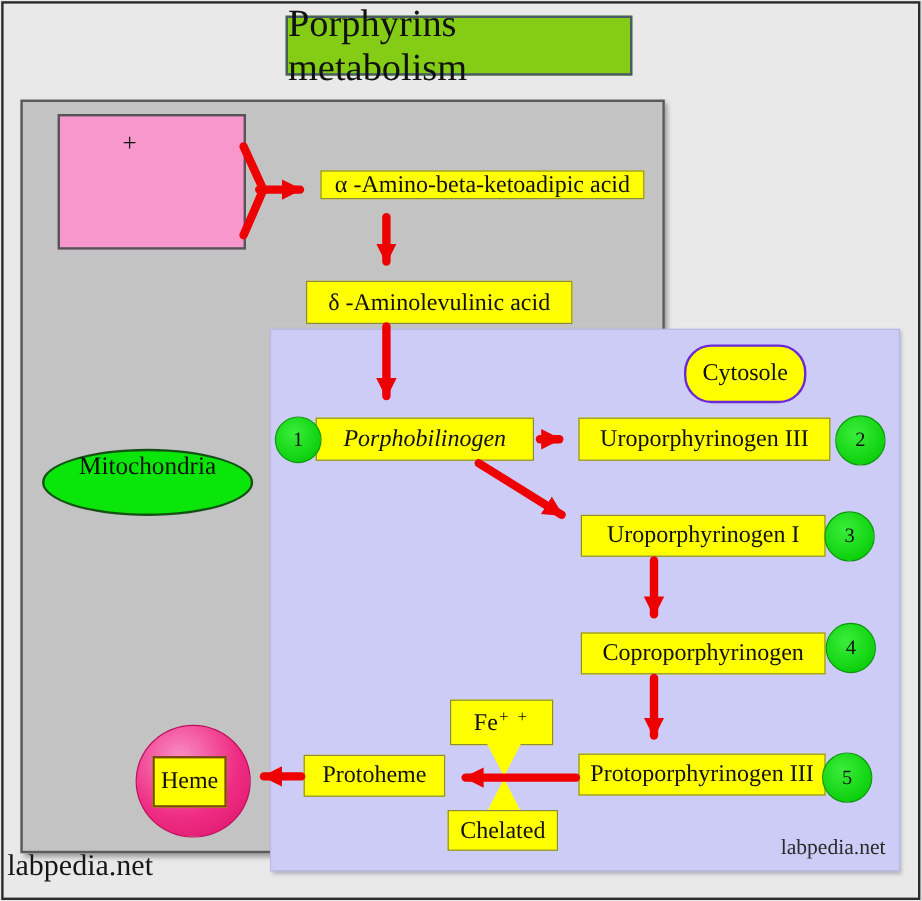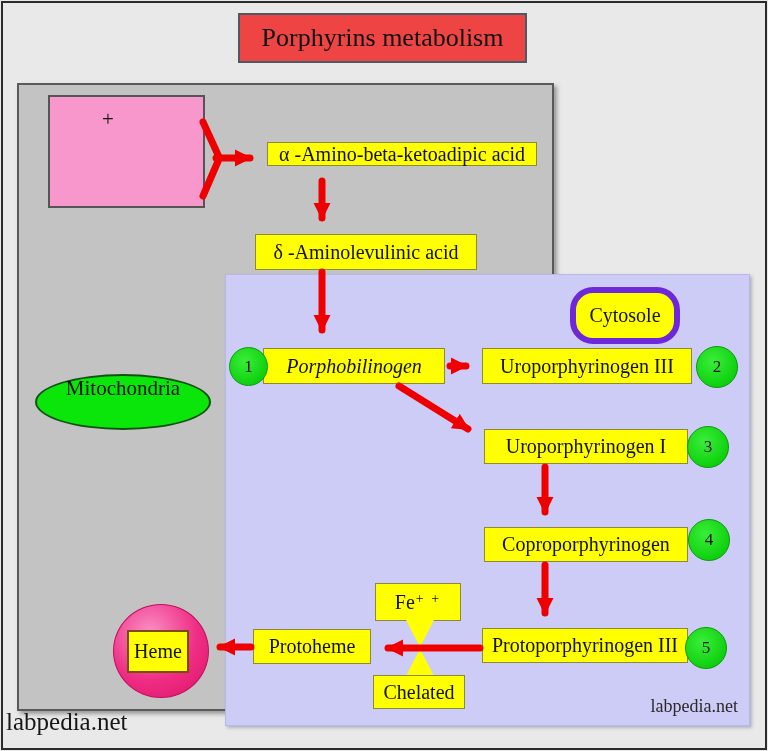--- a/index.html
+++ b/index.html
@@ -6,23 +6,23 @@
   body{
     width:768px;height:751px;position:relative;overflow:hidden;
     background:#e9e9e9;
     font-family:"Liberation Serif","DejaVu Serif",serif;
     color:#111;
   }
   .frame{position:absolute;left:1px;top:1px;width:762px;height:745px;border:2px solid #2b2b2b;pointer-events:none;}
   .abs{position:absolute;}
   .titlebox{
     left:238px;top:13px;width:285px;height:46px;
-    background:#ef4444;border:2px solid #4a5a66;
+    background:#84cc16;border:2px solid #4a5a66;
     display:flex;align-items:center;justify-content:center;
-    font-size:26px;
+    font-size:32px;
   }
   .graybox{
     left:17px;top:83px;width:533px;height:624px;
     background:#c3c3c3;border:2px solid #5a5a5a;
     box-shadow:3px 3px 4px rgba(90,90,90,.55);
   }
   .lavbox{
     left:225px;top:274px;width:523px;height:450px;
     background:#ccccf7;border:1px solid #b9b9e6;
     box-shadow:2px 2px 3px rgba(110,110,140,.45);
@@ -35,21 +35,21 @@
   .pinkbox .l1{text-align:center;}
   .pinkbox .l2{padding-left:52px;}
   .pinkbox .l3{padding-left:16px;}
   .node{
     background:#ffff00;border:1px solid #8a8a3a;
     display:flex;align-items:center;justify-content:center;
     font-size:20px;white-space:nowrap;box-sizing:border-box;
   }
   .stadium{
     left:570px;top:287px;width:98px;height:45px;
-    background:#ffff00;border:6px solid #6d28d9;border-radius:23px;
+    background:#ffff00;border:2px solid #6d28d9;border-radius:23px;
     display:flex;align-items:center;justify-content:center;font-size:20px;
   }
   .mito{
     left:35px;top:374px;width:172px;height:52px;
     background:#0ae60a;border:2px solid #145214;border-radius:50%;
     display:flex;align-items:flex-start;justify-content:center;font-size:21px;
   }
   .stepcircle{
     width:40px;height:40px;border-radius:50%;
     background:radial-gradient(circle at 40% 35%, #3aee3a, #0ccf0c 75%);

